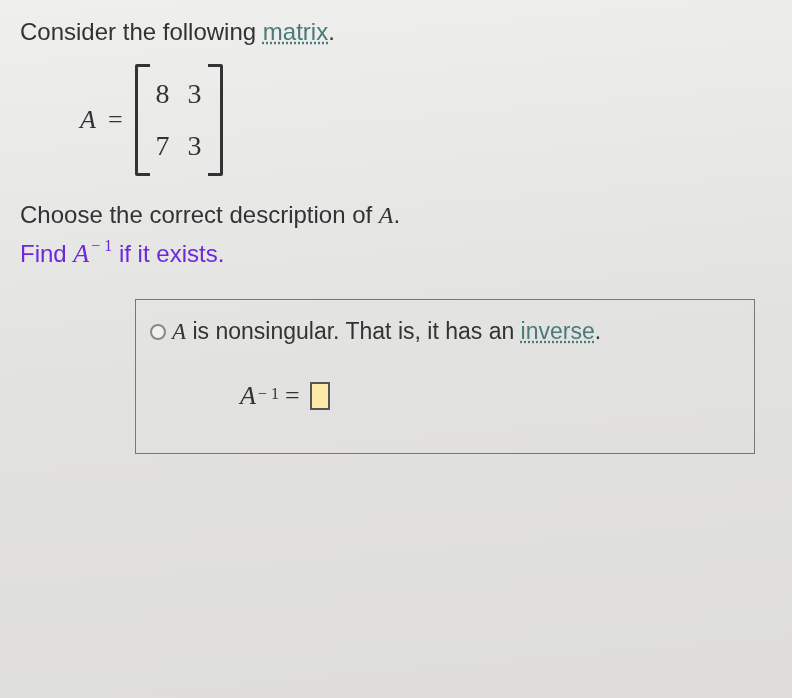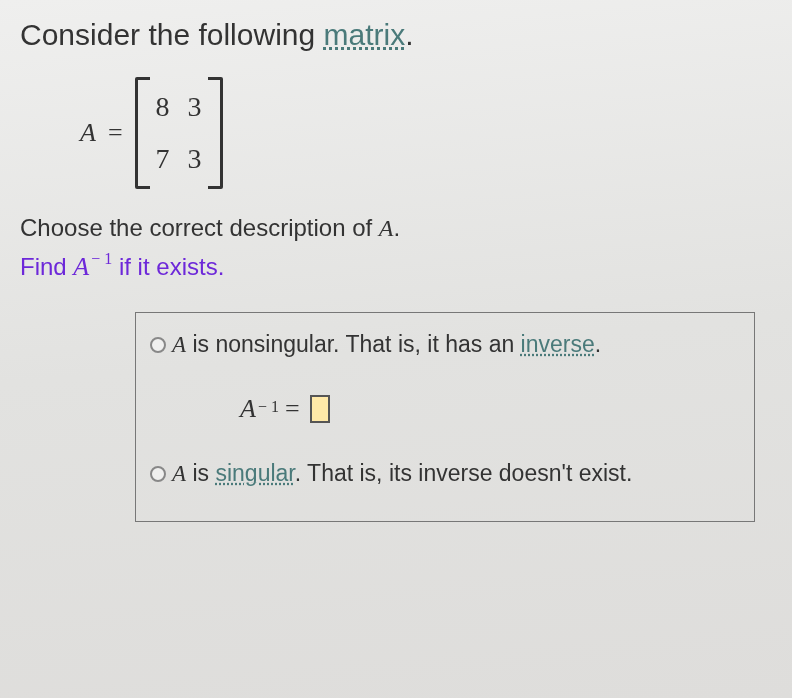--- a/index.html
+++ b/index.html
@@ -7,23 +7,23 @@
       margin: 0;
       padding: 18px 20px;
       font-family: Arial, Helvetica, sans-serif;
       background: #e8e8e7;
       background: linear-gradient(175deg, #efefee 0%, #e2e2e0 50%, #dedddb 100%);
       color: #333;
       width: 792px;
       height: 698px;
     }
     .prompt-line {
-      font-size: 30px;
-      color: #333;
-      margin-bottom: 25px;
+      font-size: 24px;
+      color: #333;
+      margin-bottom: 18px;
     }
     .link-underline {
       color: #4a7a7a;
       text-decoration: underline;
       text-decoration-style: dotted;
       text-decoration-color: #4a7a7a;
       cursor: pointer;
     }
     .matrix-row {
       display: flex;
@@ -99,21 +99,21 @@
       font-style: normal;
       vertical-align: super;
       position: relative;
       top: -2px;
       margin-left: 2px;
     }
     .answer-box {
       border: 1px solid #777;
       margin-left: 115px;
       width: 620px;
-      padding: 18px 14px 34px 14px;
+      padding: 18px 14px 6px 14px;
       background: rgba(255,255,255,0.0);
     }
     .option-row {
       display: flex;
       align-items: flex-start;
       font-size: 23px;
       color: #333;
     }
     .radio {
       width: 16px;
@@ -190,20 +190,14 @@
     </div>
   </div>
 
   <div class="inverse-equation">
     <span>A</span>
       <span class="sup-neg" style="font-style:normal">− 1</span>
     <span class="eq-sign">=</span>
     <span class="answer-input-box"></span>
   </div>
 
-  <div class="option-row">
-    <div class="radio"></div>
-    <div class="option-text">
-      <span class="ital-a">A</span><span> is </span><span class="link-underline">singular</span><span>. That is, its inverse doesn't exist.</span>
-    </div>
-  </div>
 
 </div>
 
 </body></html>

